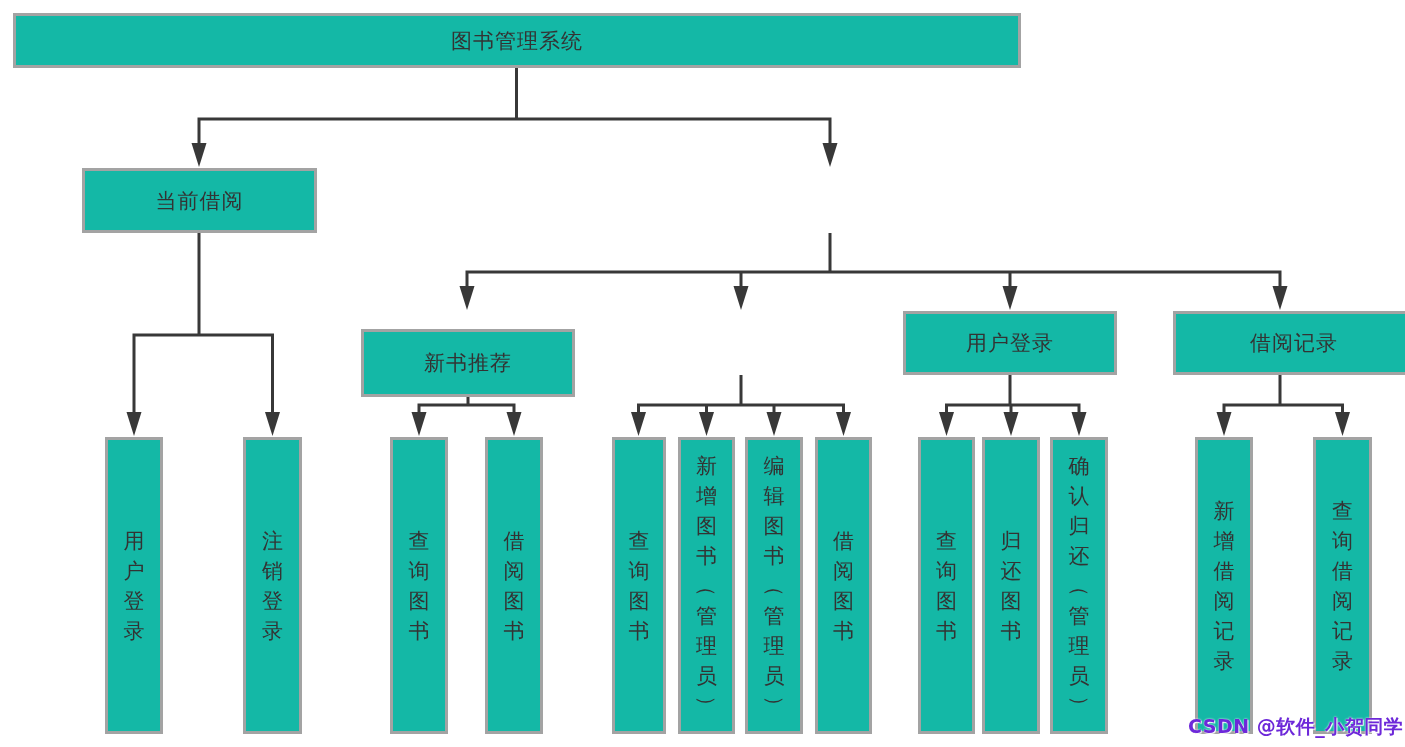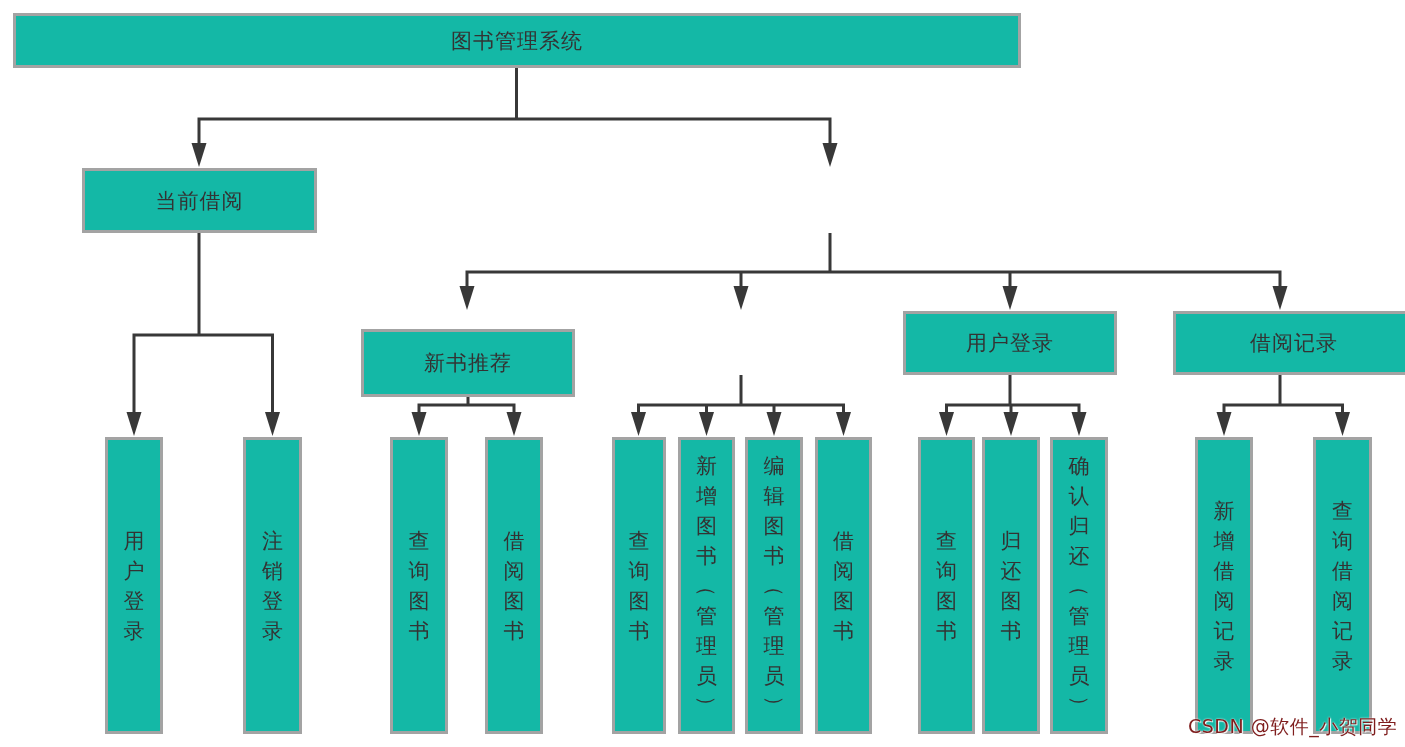--- a/index.html
+++ b/index.html
@@ -29,22 +29,23 @@
     width:100%; height:100%;
     font-size:21px;
   }
   .vbox .vlabel span {
     display:block; height:30px; line-height:30px; text-align:center;
   }
   .vbox .vlabel span.paren { transform:rotate(90deg); }
   .watermark {
     position:absolute; z-index:5;
     font-size:19px; letter-spacing:0.5px; white-space:nowrap;
-    color:#7f1d1d;
+    color:#6d28d9;
     text-shadow:0 0 2px #ffffff, 1px 1px 1px #ffffff;
+    font-weight:bold;
   }
   
   #n-root   { left:13px;   top:13px;  width:1008px; height:55px; }
   #n-login  { left:82px;   top:168px; width:235px;  height:65px; }
   #n-mgmt   { left:712px;  top:168px; width:236px;  height:65px; }
   #n-newrec { left:361px;  top:329px; width:214px;  height:68px; }
   #n-borrow { left:634px;  top:311px; width:215px;  height:64px; }
   #n-curr   { left:903px;  top:311px; width:214px;  height:64px; }
   #n-recs   { left:1173px; top:311px; width:242px;  height:64px;text-align:right; }
   .leaf { top:437px; height:297px; }

